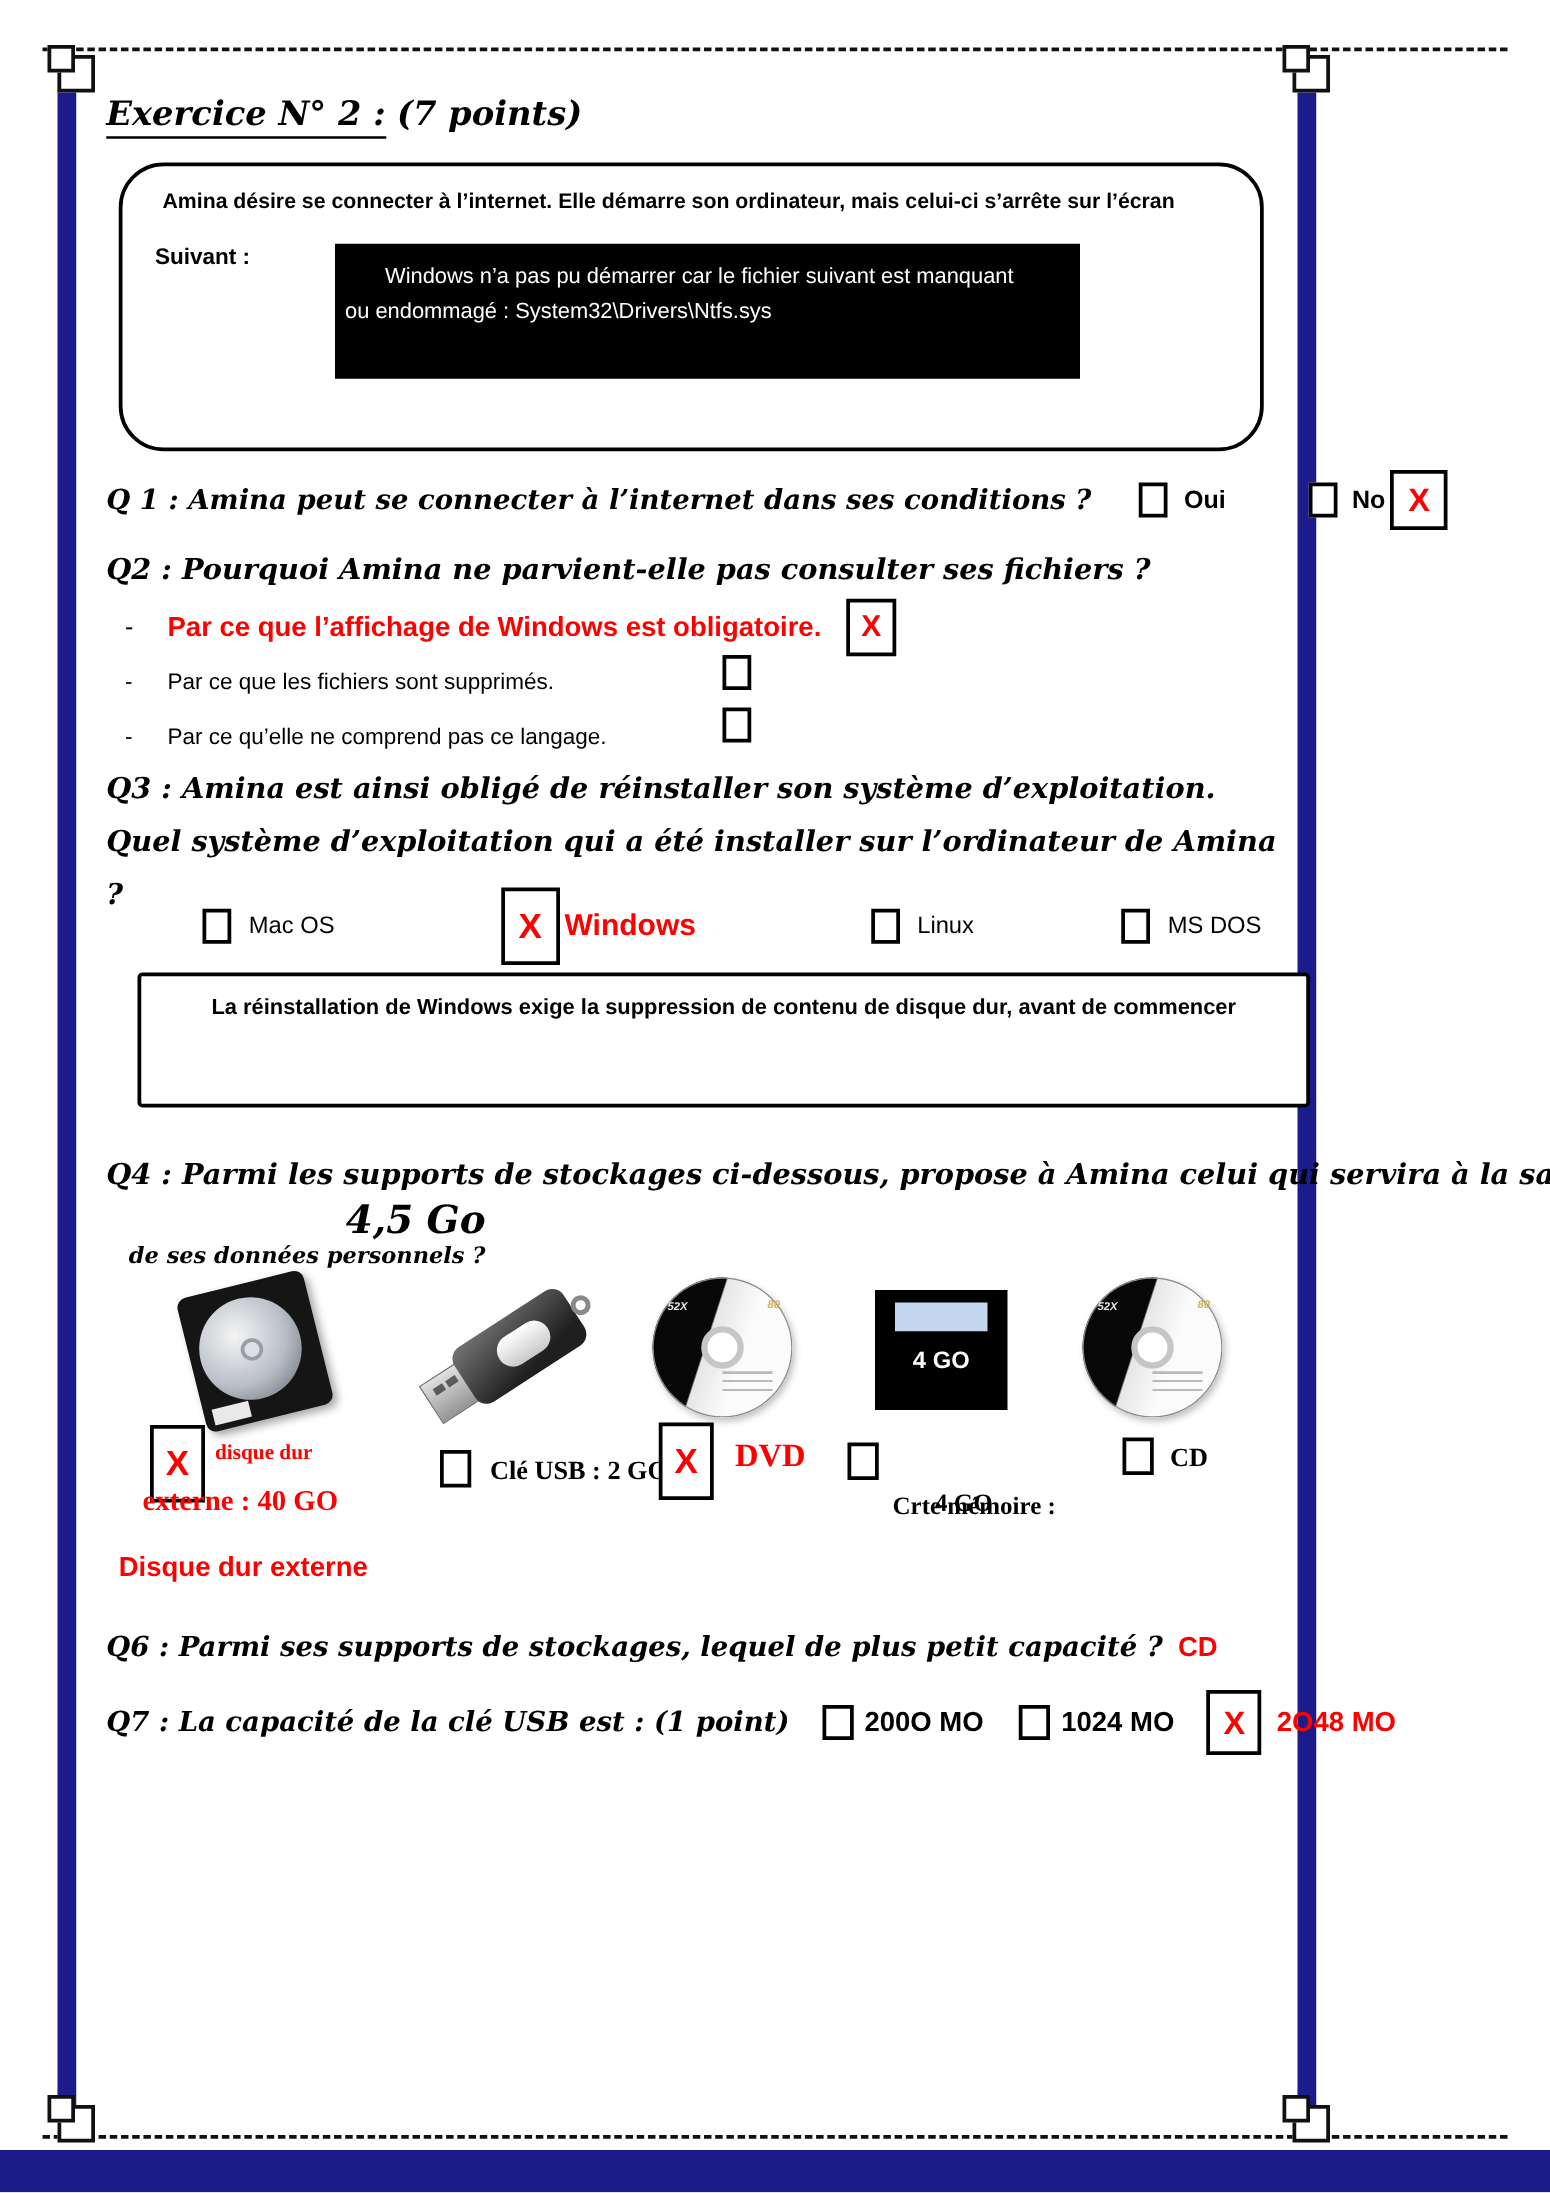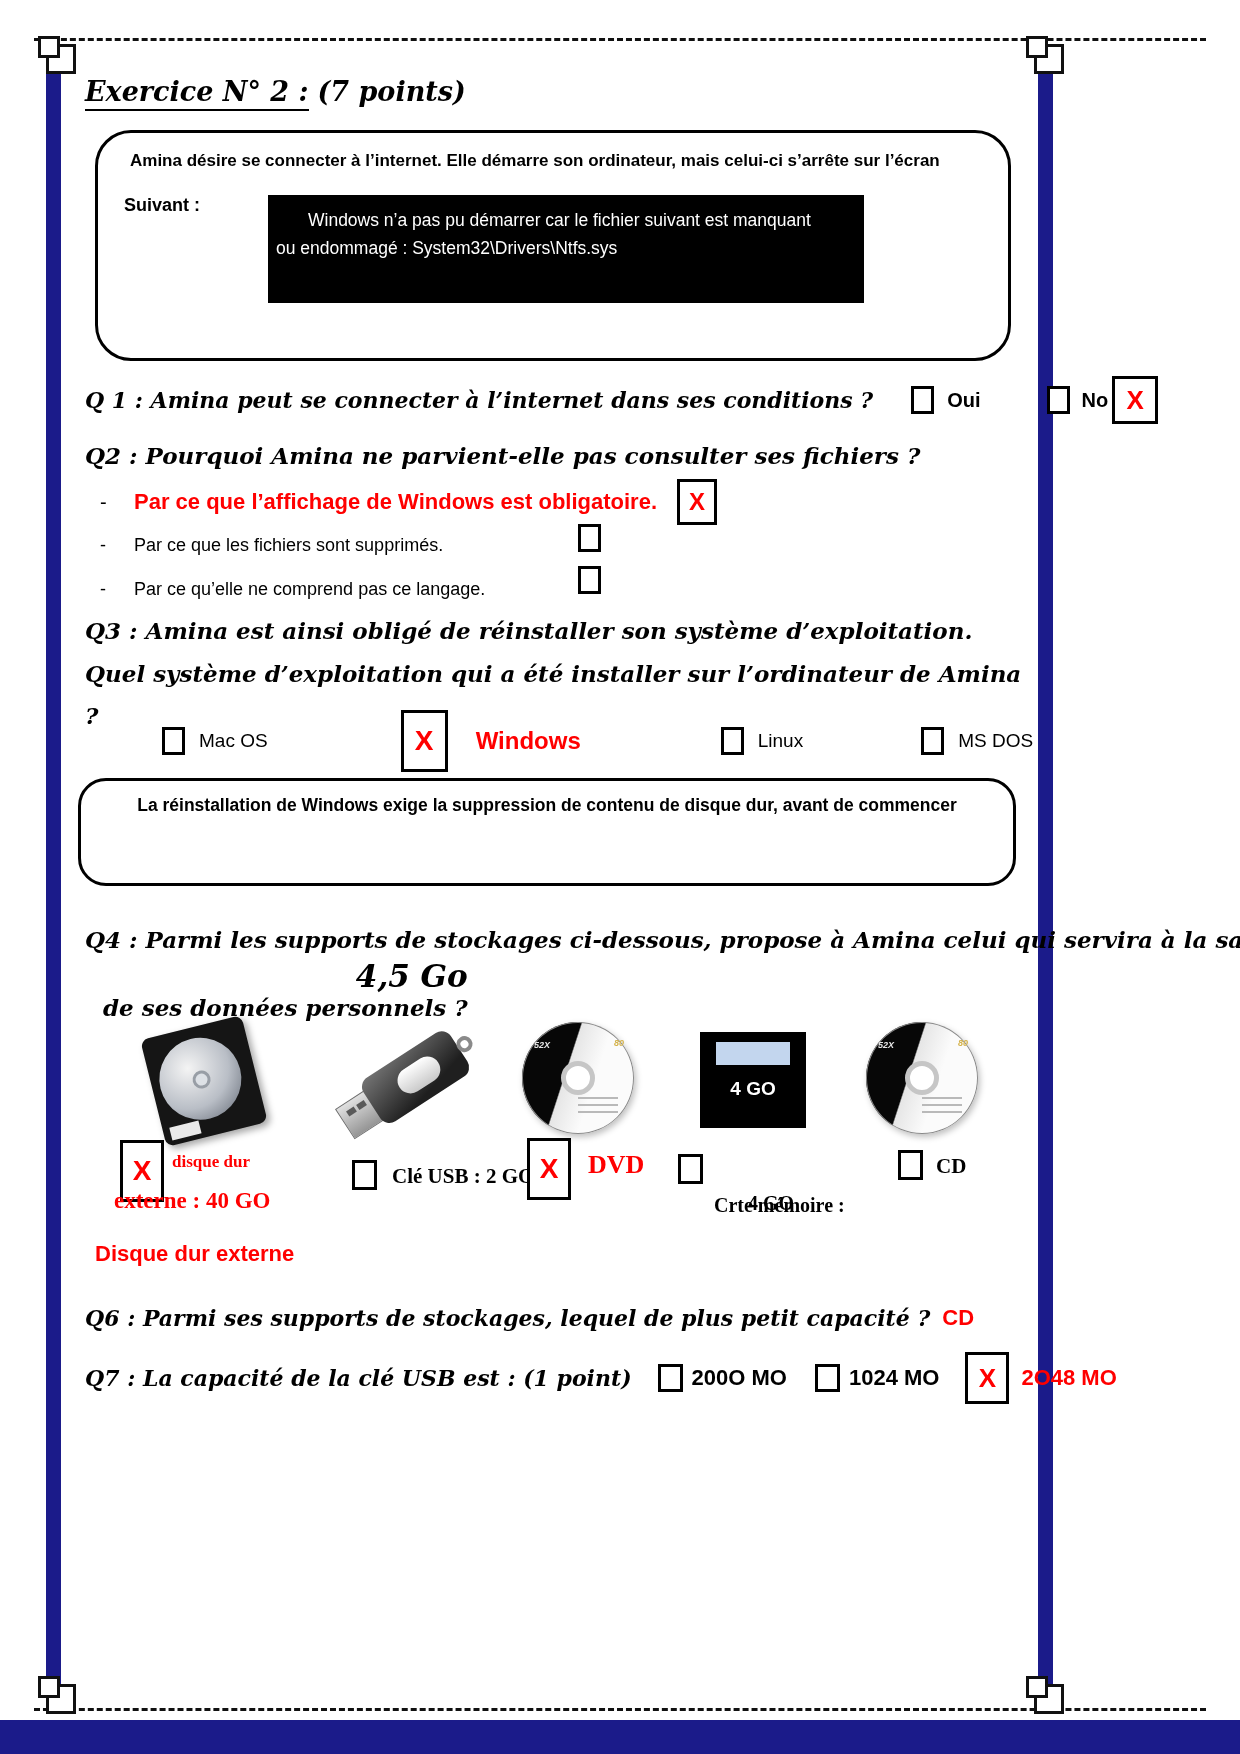--- a/index.html
+++ b/index.html
@@ -132,35 +132,35 @@
   </div>
   <span class="cb absbox" style="left:578px;top:566px;"></span>
 
   <div class="abs script" style="left:85px;top:610px;width:952px;font-size:23px;line-height:1.85;">Q3 : Amina est ainsi obligé de réinstaller son système d’exploitation. Quel système d’exploitation qui a été installer sur l’ordinateur de Amina ?</div>
   <div class="row" style="left:162px;top:706px;height:70px;">
     <span class="cb"></span>
     <span style="font-size:19px;margin-left:14px;">Mac OS</span>
     <span class="xbox" style="width:47px;height:62px;font-size:28px;margin-left:133px;">
         <span>X</span>
       </span>
-    <span class="sb red" style="font-size:24px;margin-left:28px;">Windows</span>
+    <span class="sb red" style="font-size:24px;margin-left:4px;">Windows</span>
     <span class="cb" style="margin-left:140px;"></span>
     <span style="font-size:19px;margin-left:14px;">Linux</span>
     <span class="cb" style="margin-left:118px;"></span>
     <span style="font-size:19px;margin-left:14px;">MS DOS</span>
   </div>
 
-  <div class="roundbox" style="left:78px;top:778px;width:932px;height:102px;border-width:3.5px;border-radius:28px;">
+  <div class="roundbox" style="left:110px;top:778px;width:932px;height:102px;border-width:3.5px;border-radius:4px;">
     <div class="abs sb" style="left:0;right:0;top:14px;text-align:center;font-size:17.5px;">La réinstallation de Windows exige la suppression de contenu de disque dur, avant de commencer</div>
   </div>
 
   <div class="abs script" style="left:85px;top:926px;font-size:23px;white-space:nowrap;">Q4 : Parmi les supports de stockages ci-dessous, propose à Amina celui qui servira  à la sauvegarde de</div>
   <div class="row" style="left:85px;top:958px;height:44px;align-items:flex-end;flex-direction:column;">
     <span class="script" style="font-size:31px;">4,5 Go</span>
-    <span class="script" style="font-size:23px;margin-left:18px;padding-bottom:3px;">de ses données personnels ?</span>
+    <span class="script" style="font-size:18px;margin-left:18px;padding-bottom:3px;">de ses données personnels ?</span>
   </div>
 
   <div class="hdd" style="left:152px;top:1026px;">
     <span class="platter"></span>
     <span class="spindle"></span>
     <span class="hlabel"></span>
   </div>
   <div class="usb" style="left:332px;top:1056px;">
     <span class="conn"></span>
     <span class="hole" style="left:8px;top:17px;"></span>

